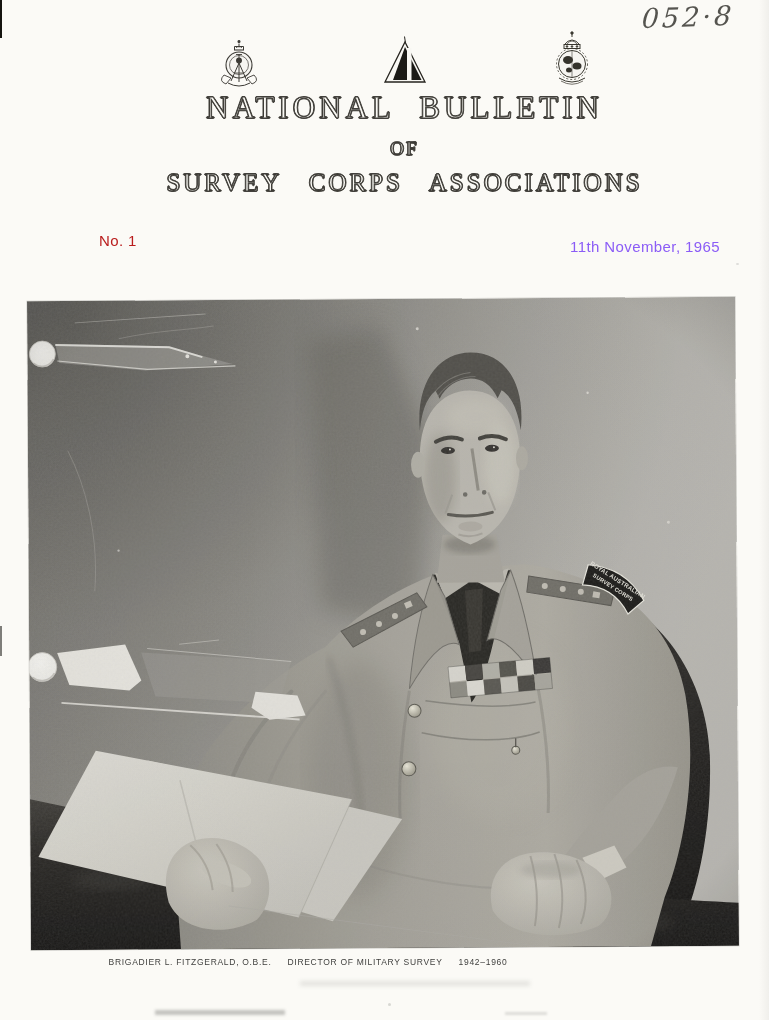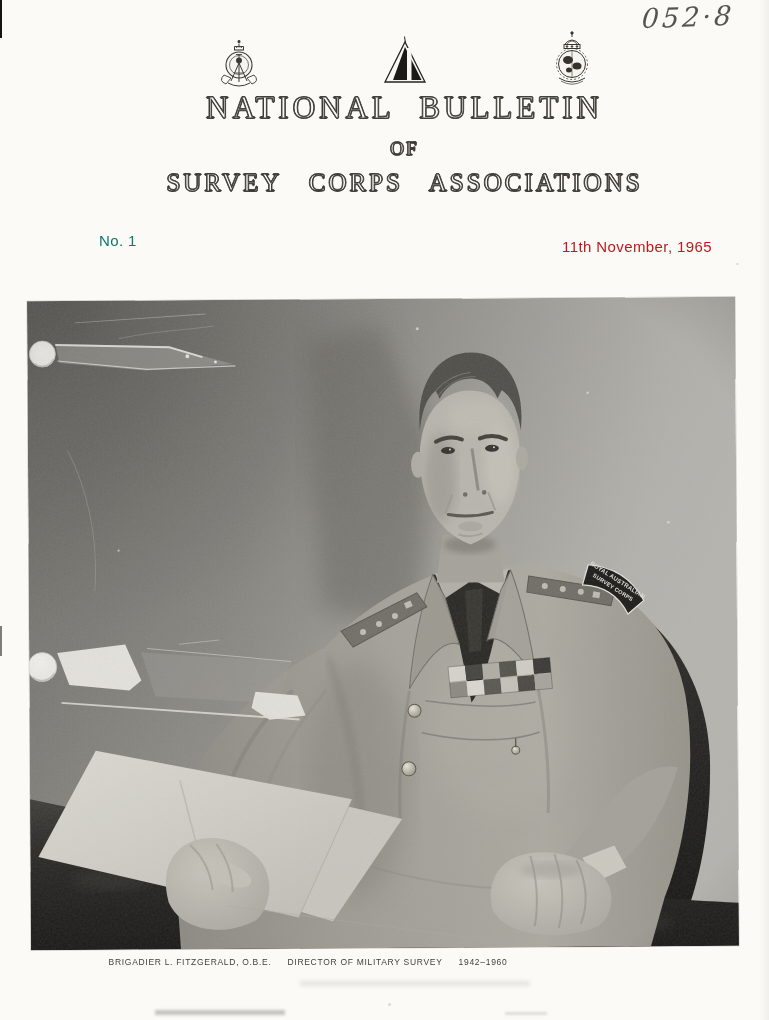--- a/index.html
+++ b/index.html
@@ -31,22 +31,22 @@
     text-shadow:1px 0 #4a4843,-1px 0 #4a4843,0 1px #4a4843,0 -1px #4a4843;
   }
   .title-1{top:90px;font-size:31px;letter-spacing:4px;word-spacing:14px;}
   .title-2{top:138px;font-size:19px;letter-spacing:2px;}
   .title-3{top:169px;font-size:25px;letter-spacing:3px;word-spacing:18px;}
   .emblem{position:absolute;}
   .emblem-left{left:216px;top:37px;}
   .emblem-center{left:383px;top:36px;}
   .emblem-right{left:551px;top:29px;}
   
-  .issue-no{position:absolute;left:99px;top:232px;font-size:15px;color:#0f766e;letter-spacing:.4px;}
-  .issue-date{position:absolute;right:57px;top:238px;font-size:15px;color:#b91c1c;letter-spacing:.4px;}
+  .issue-no{position:absolute;left:99px;top:232px;font-size:15px;color:#b91c1c;letter-spacing:.4px;}
+  .issue-date{position:absolute;right:49px;top:238px;font-size:15px;color:#8b5cf6;letter-spacing:.4px;}
   
   .photo{position:absolute;left:29px;top:299px;width:708px;height:649px;margin:0;
     transform:rotate(-.35deg);box-shadow:0 0 0 .5px rgba(60,60,55,.25);}
   .photo svg{display:block;}
   
   .caption{position:absolute;left:0;top:957px;width:616px;text-align:center;
     font-size:8.5px;letter-spacing:.7px;color:#3f3f3d;font-weight:700;}
   .caption span{margin:0 8px;font-weight:400;}
 </style>
 </head>

